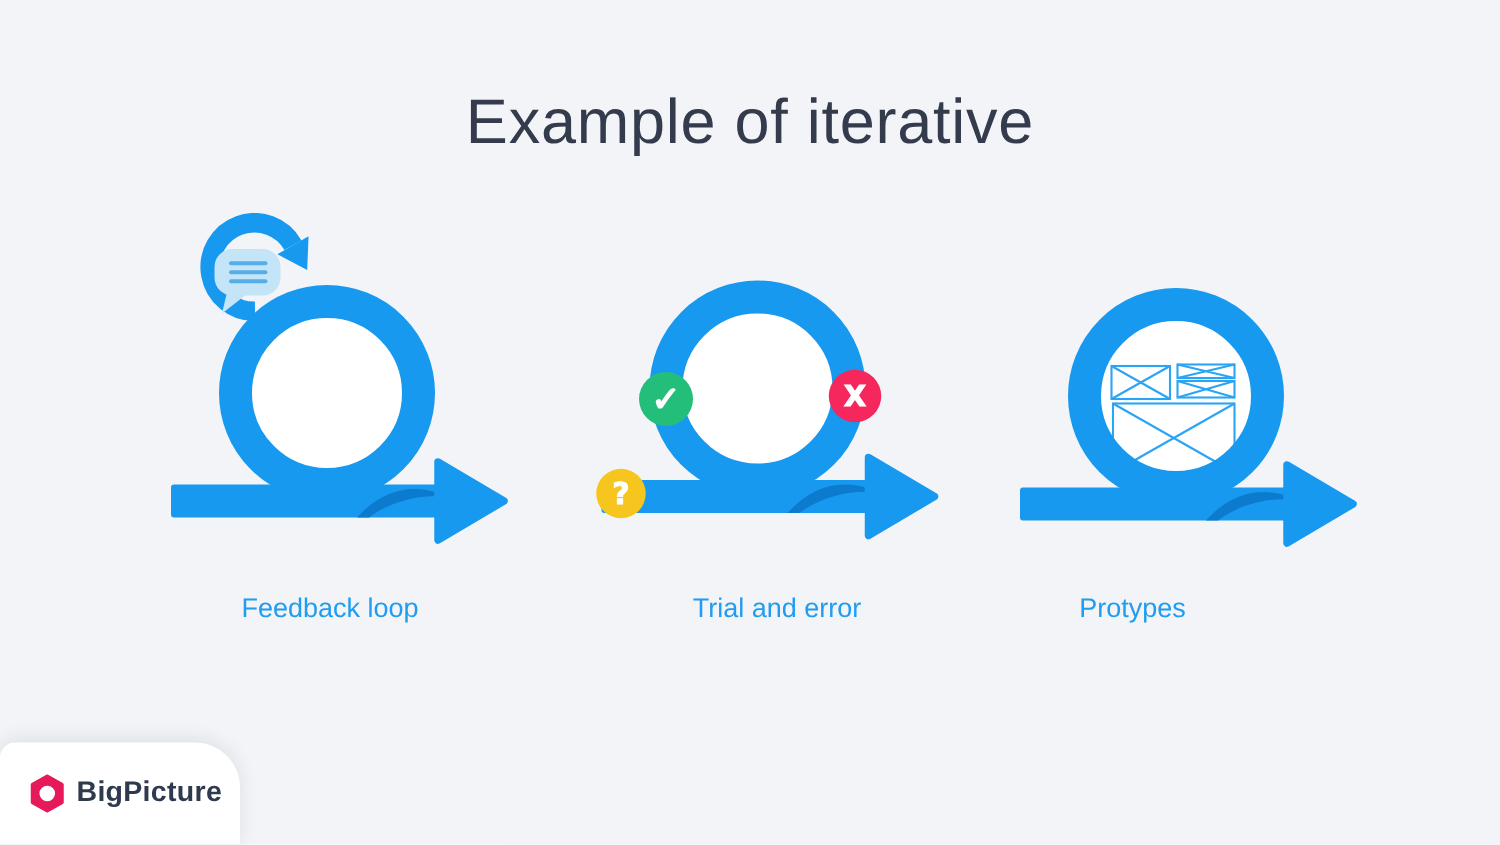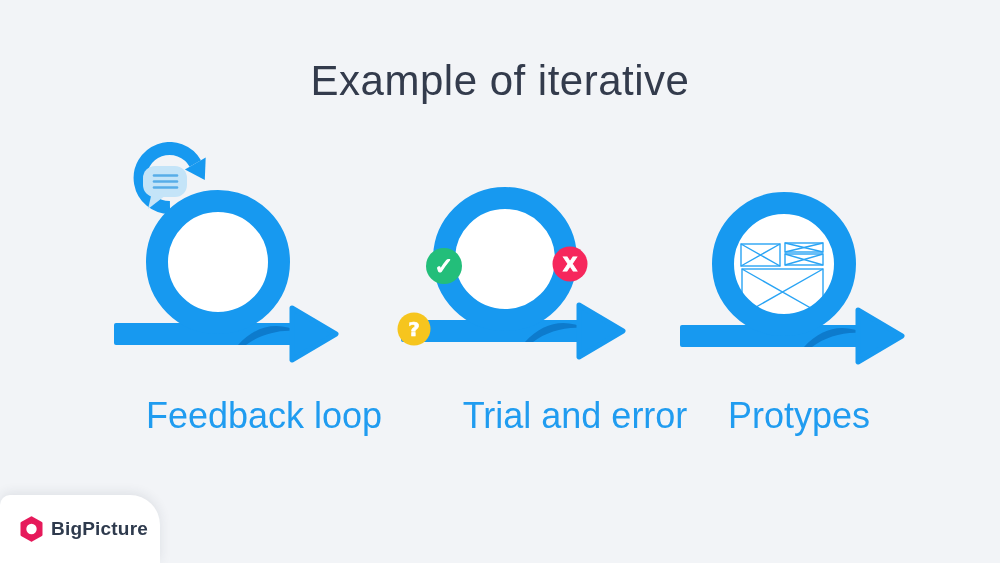--- a/index.html
+++ b/index.html
@@ -9,21 +9,21 @@
     font-family:"Liberation Sans",sans-serif;
   }
   .title{
     position:absolute;top:57px;left:0;width:100%;margin:0;
     text-align:center;font-size:42px;font-weight:400;letter-spacing:.5px;
     color:#333B4C;
   }
   .illus{position:absolute;margin:0;width:260px;height:240px;}
   .loop-label{
     position:absolute;top:395px;transform:translateX(-50%);
-    color:#209CF0;font-size:36px;font-weight:500;white-space:nowrap;margin-left:44px;
+    color:#209CF0;font-size:18px;font-weight:500;white-space:nowrap;
   }
   .badge-text{
     fill:#fff;font-family:"DejaVu Sans",sans-serif;font-weight:bold;
     text-anchor:middle;
   }
   .logo-card{
     position:absolute;left:0;bottom:0;width:160px;height:68px;
     background:#ffffff;border-radius:10px 30px 0 0;
     box-shadow:0 -2px 12px rgba(40,50,70,.10);
     display:flex;align-items:center;padding-left:20px;gap:8px;box-sizing:border-box;
@@ -104,21 +104,21 @@
         <rect x="131" y="110" width="38" height="11"></rect>
         <path d="M131,110 L169,121 M169,110 L131,121"></path>
         <rect x="88" y="125" width="81" height="46"></rect>
         <path d="M88,125 L169,171 M169,125 L88,171"></path>
       </g>
       <circle cx="130" cy="120" r="61" fill="none" stroke="#1799F0" stroke-width="22"></circle>
     </svg>
   </figure>
 
   <div class="loop-label" style="left:220px">Feedback loop</div>
-  <div class="loop-label" style="left:531px">Trial and error</div>
+  <div class="loop-label" style="left:518px">Trial and error</div>
   <div class="loop-label" style="left:755px">Protypes</div>
 
   <div class="logo-card">
     <svg width="23" height="26" viewBox="0 0 23 26">
       <path d="M11.5,1.5 L21.3,7.1 L21.3,18.9 L11.5,24.5 L1.7,18.9 L1.7,7.1 Z" fill="#E61A5B" stroke="#E61A5B" stroke-width="2.4" stroke-linejoin="round"></path>
       <circle cx="11.5" cy="13" r="5.2" fill="#ffffff"></circle>
     </svg>
     <span class="logo-text">BigPicture</span>
   </div>
 

